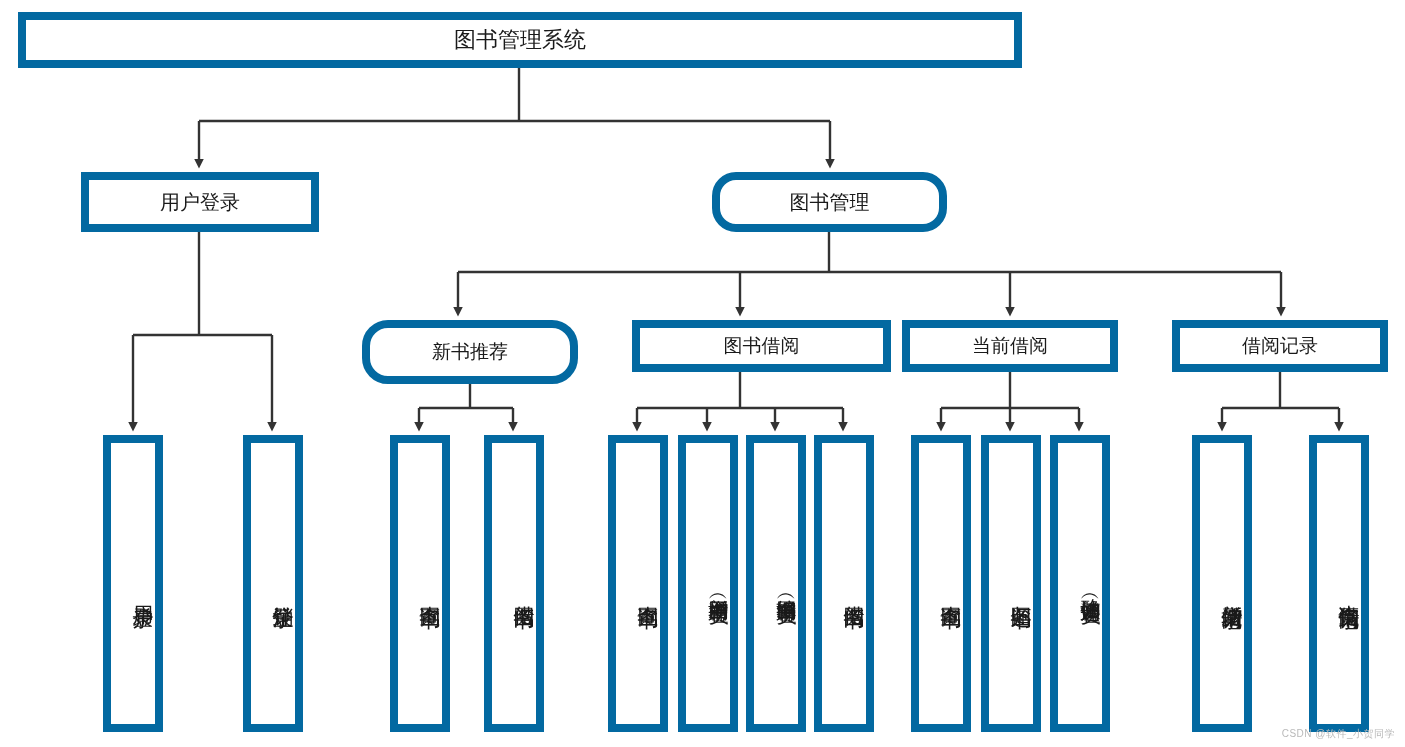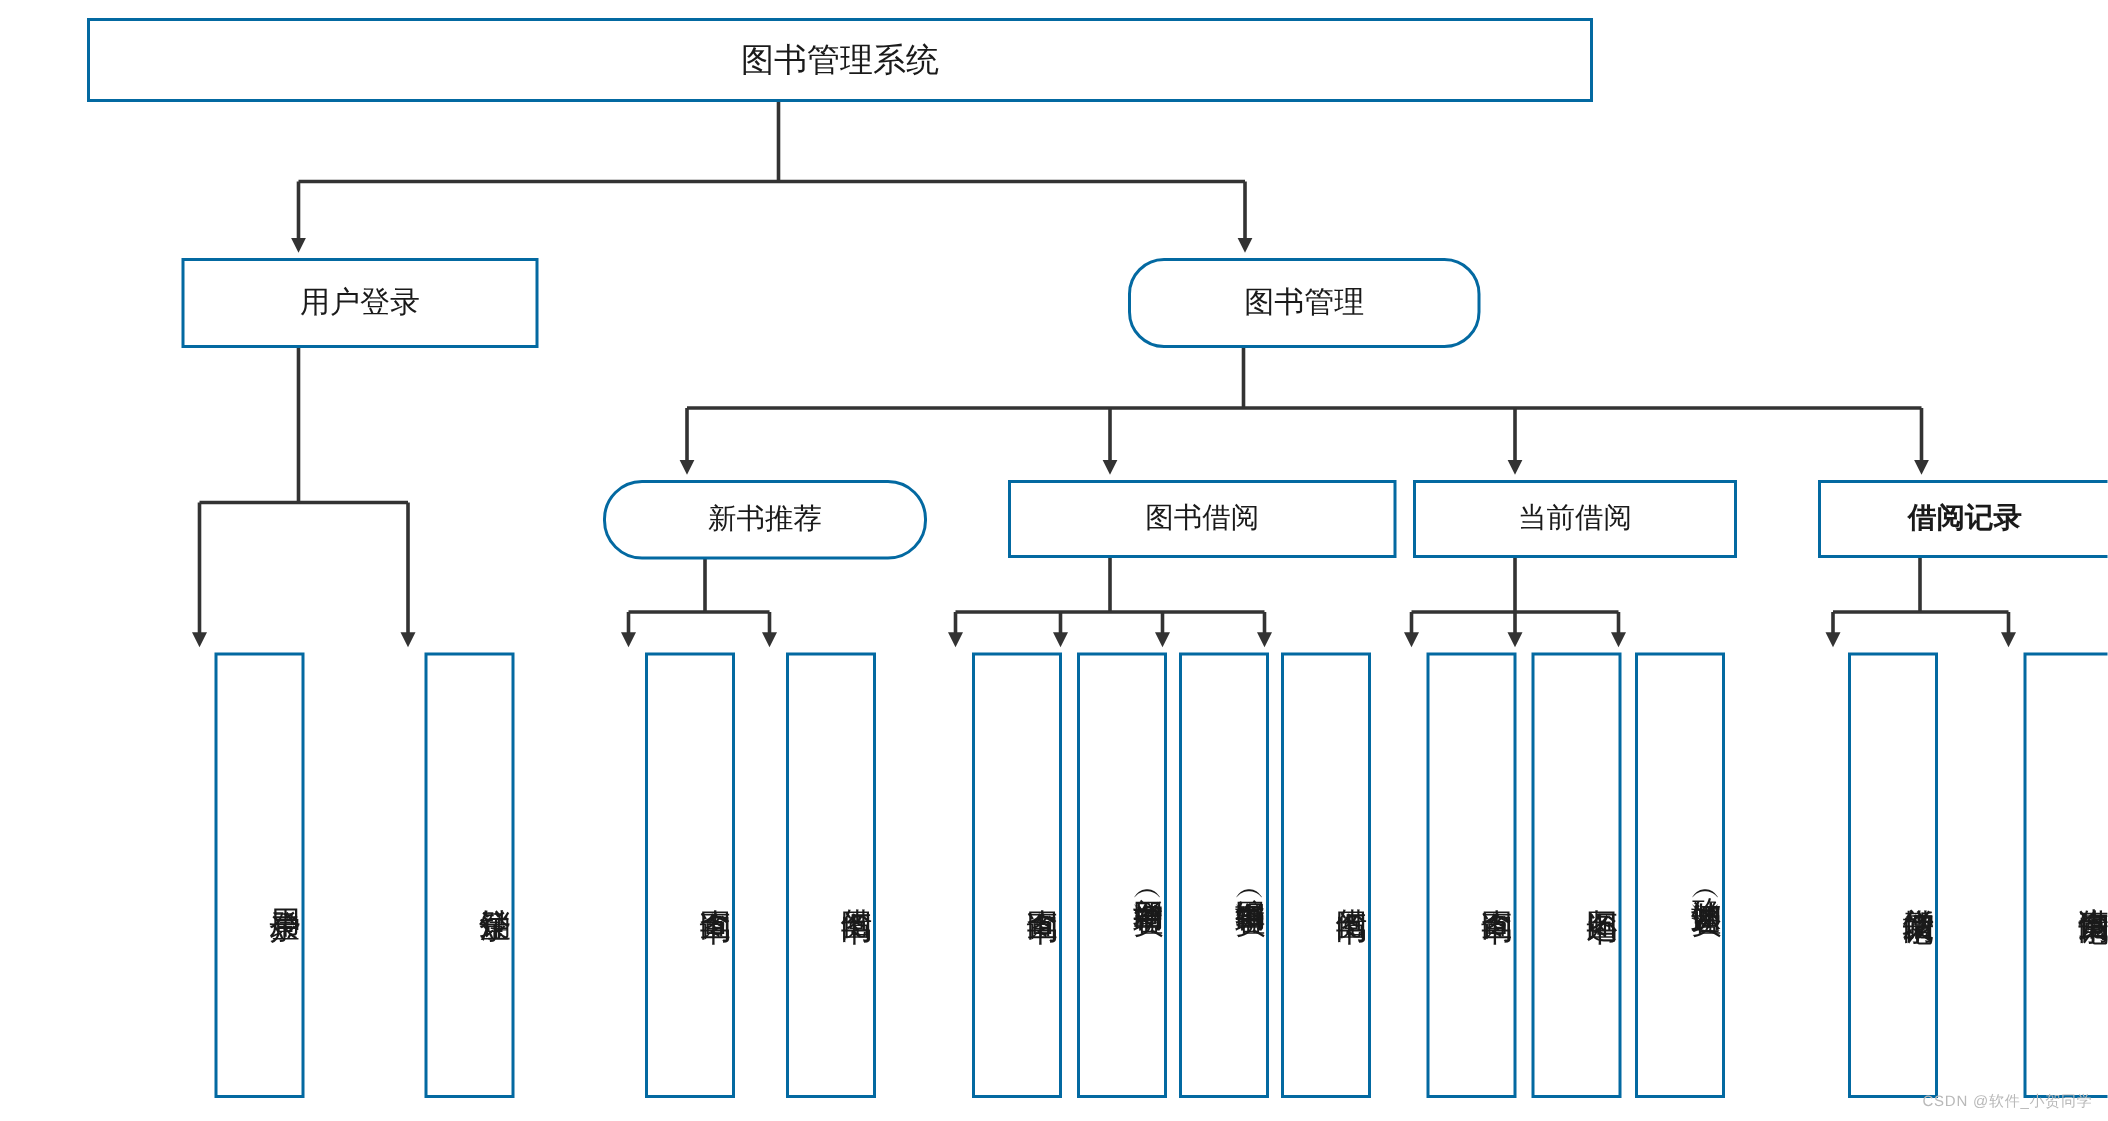--- a/index.html
+++ b/index.html
@@ -14,27 +14,26 @@
   #canvas{position:relative;width:1405px;height:747px;}
 
   
   #wires{position:absolute;left:0;top:0;width:1405px;height:747px;}
 
   
   .node{
     position:absolute;
     box-sizing:border-box;
     background:#ffffff;
-    border:2px solid #0369a1;
+    border:8px solid #0369a1;
     display:flex;
     align-items:center;
     justify-content:center;
     text-align:right;
     line-height:1.12;
-    margin-left:40px;
   }
   .node.root{font-size:22px;}
   .node.lvl1{font-size:20px;}
   .node.lvl2{font-size:19px;}
 
   
   .node.leaf{
     font-size:21px;
     writing-mode:vertical-rl;
     text-orientation:upright;
@@ -112,27 +111,27 @@
       <path d="M1339,408 L1339,423" marker-end="url(#ah)"></path>
     </g>
   </svg>
 
   <div class="node root" style="left:18px;top:12px;width:1004px;height:56px;">图书管理系统</div>
 
   <div class="node lvl1" style="left:81px;top:172px;width:238px;height:60px;">用户登录</div>
 
   <div class="node lvl1" style="left:712px;top:172px;width:235px;height:60px;border-radius:24px;">图书管理</div>
 
-  <div class="node lvl2" style="left:362px;top:320px;width:216px;height:53px;border-radius:26px;">新书推荐</div>
+  <div class="node lvl2" style="left:362px;top:320px;width:216px;height:64px;border-radius:26px;">新书推荐</div>
 
   <div class="node lvl2" style="left:632px;top:320px;width:259px;height:52px;">图书借阅</div>
 
   <div class="node lvl2" style="left:902px;top:320px;width:216px;height:52px;">当前借阅</div>
 
-  <div class="node lvl2" style="left:1172px;top:320px;width:196px;height:52px;font-weight:bold;">借阅记录</div>
+  <div class="node lvl2" style="left:1172px;top:320px;width:216px;height:52px;">借阅记录</div>
 
   <div class="node leaf" style="left:103px;top:435px;width:60px;height:297px;">用户登录</div>
 
   <div class="node leaf" style="left:243px;top:435px;width:60px;height:297px;">注销登录</div>
 
   <div class="node leaf" style="left:390px;top:435px;width:60px;height:297px;">查询图书</div>
 
   <div class="node leaf" style="left:484px;top:435px;width:60px;height:297px;">借阅图书</div>
 
   <div class="node leaf" style="left:608px;top:435px;width:60px;height:297px;">查询图书</div>

